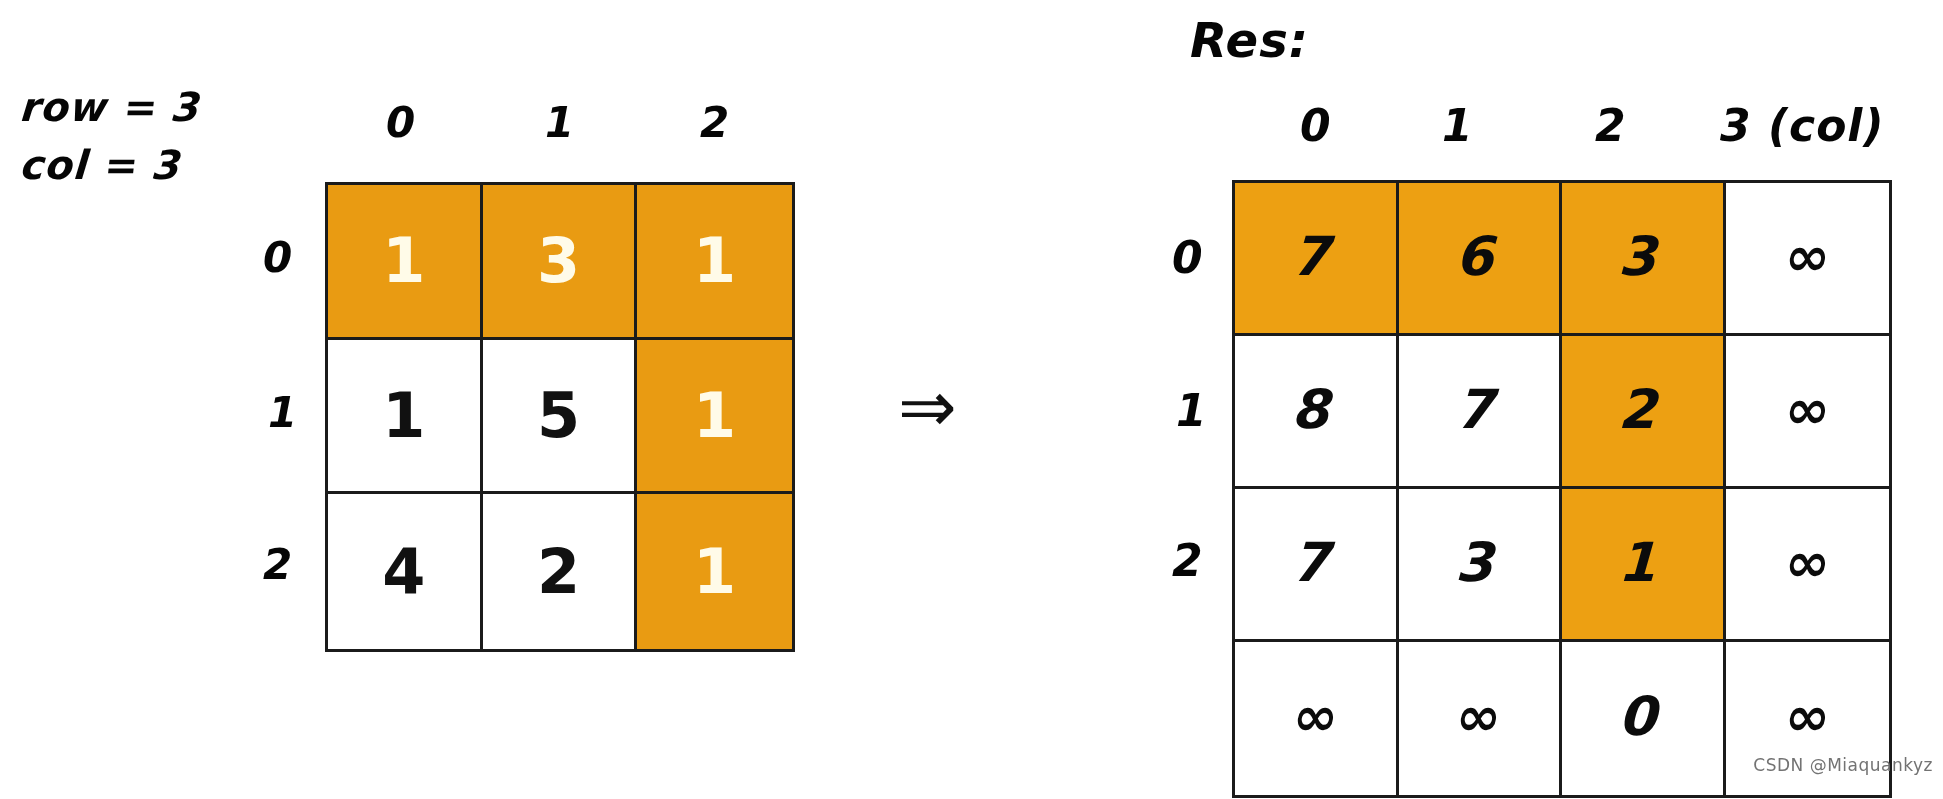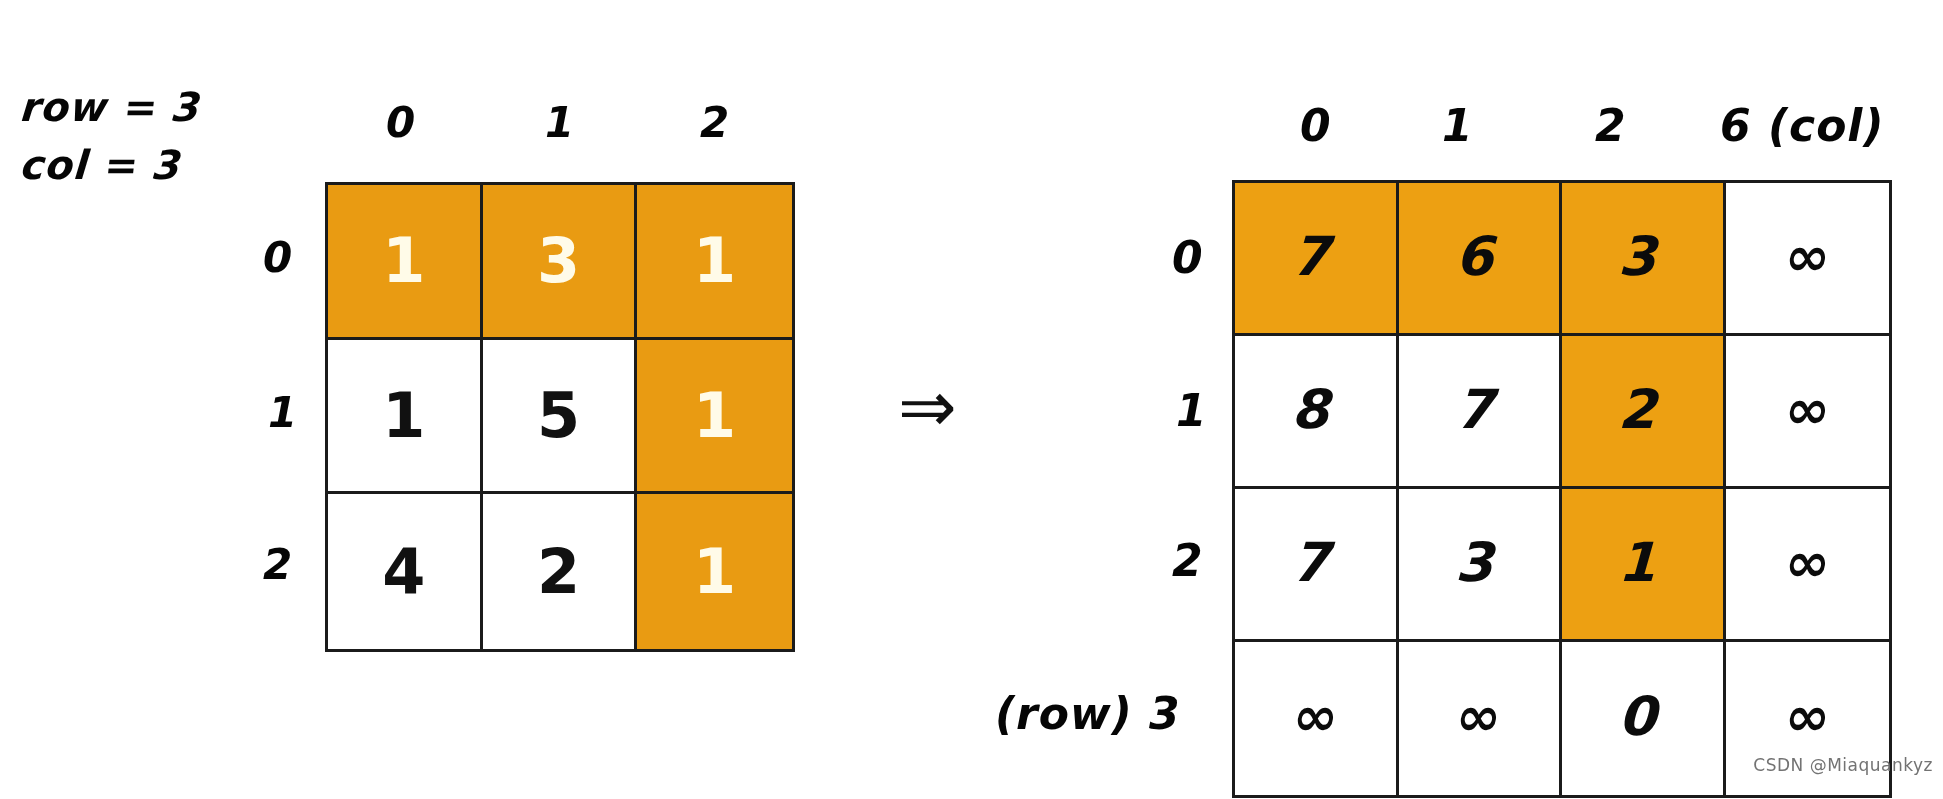--- a/index.html
+++ b/index.html
@@ -147,30 +147,30 @@
       <div class="cell">
         <span>2</span>
       </div>
       <div class="cell hl">
         <span>1</span>
       </div>
     </div>
 
   <div id="arrow">⇒</div>
 
+  <div class="hand" id="res-title">Res:</div>
 
   <div class="hand rcolhdr" style="left:1300px;top:100px;">0</div>
   <div class="hand rcolhdr" style="left:1442px;top:100px;">1</div>
   <div class="hand rcolhdr" style="left:1595px;top:100px;">2</div>
-  <div class="hand rcolhdr" style="left:1720px;top:100px;">6 (col)</div>
+  <div class="hand rcolhdr" style="left:1720px;top:100px;">3 (col)</div>
 
   <div class="hand rrowhdr" style="left:1172px;top:232px;">0</div>
   <div class="hand rrowhdr" style="left:1176px;top:385px;">1</div>
   <div class="hand rrowhdr" style="left:1172px;top:535px;">2</div>
-  <div class="hand rrowhdr" style="left:995px;top:688px;">(row) 3</div>
 
   <div id="grid-right">
       <div class="cell hl">
         <span>7</span>
       </div>
       <div class="cell hl">
         <span>6</span>
       </div>
       <div class="cell hl">
         <span>3</span>

